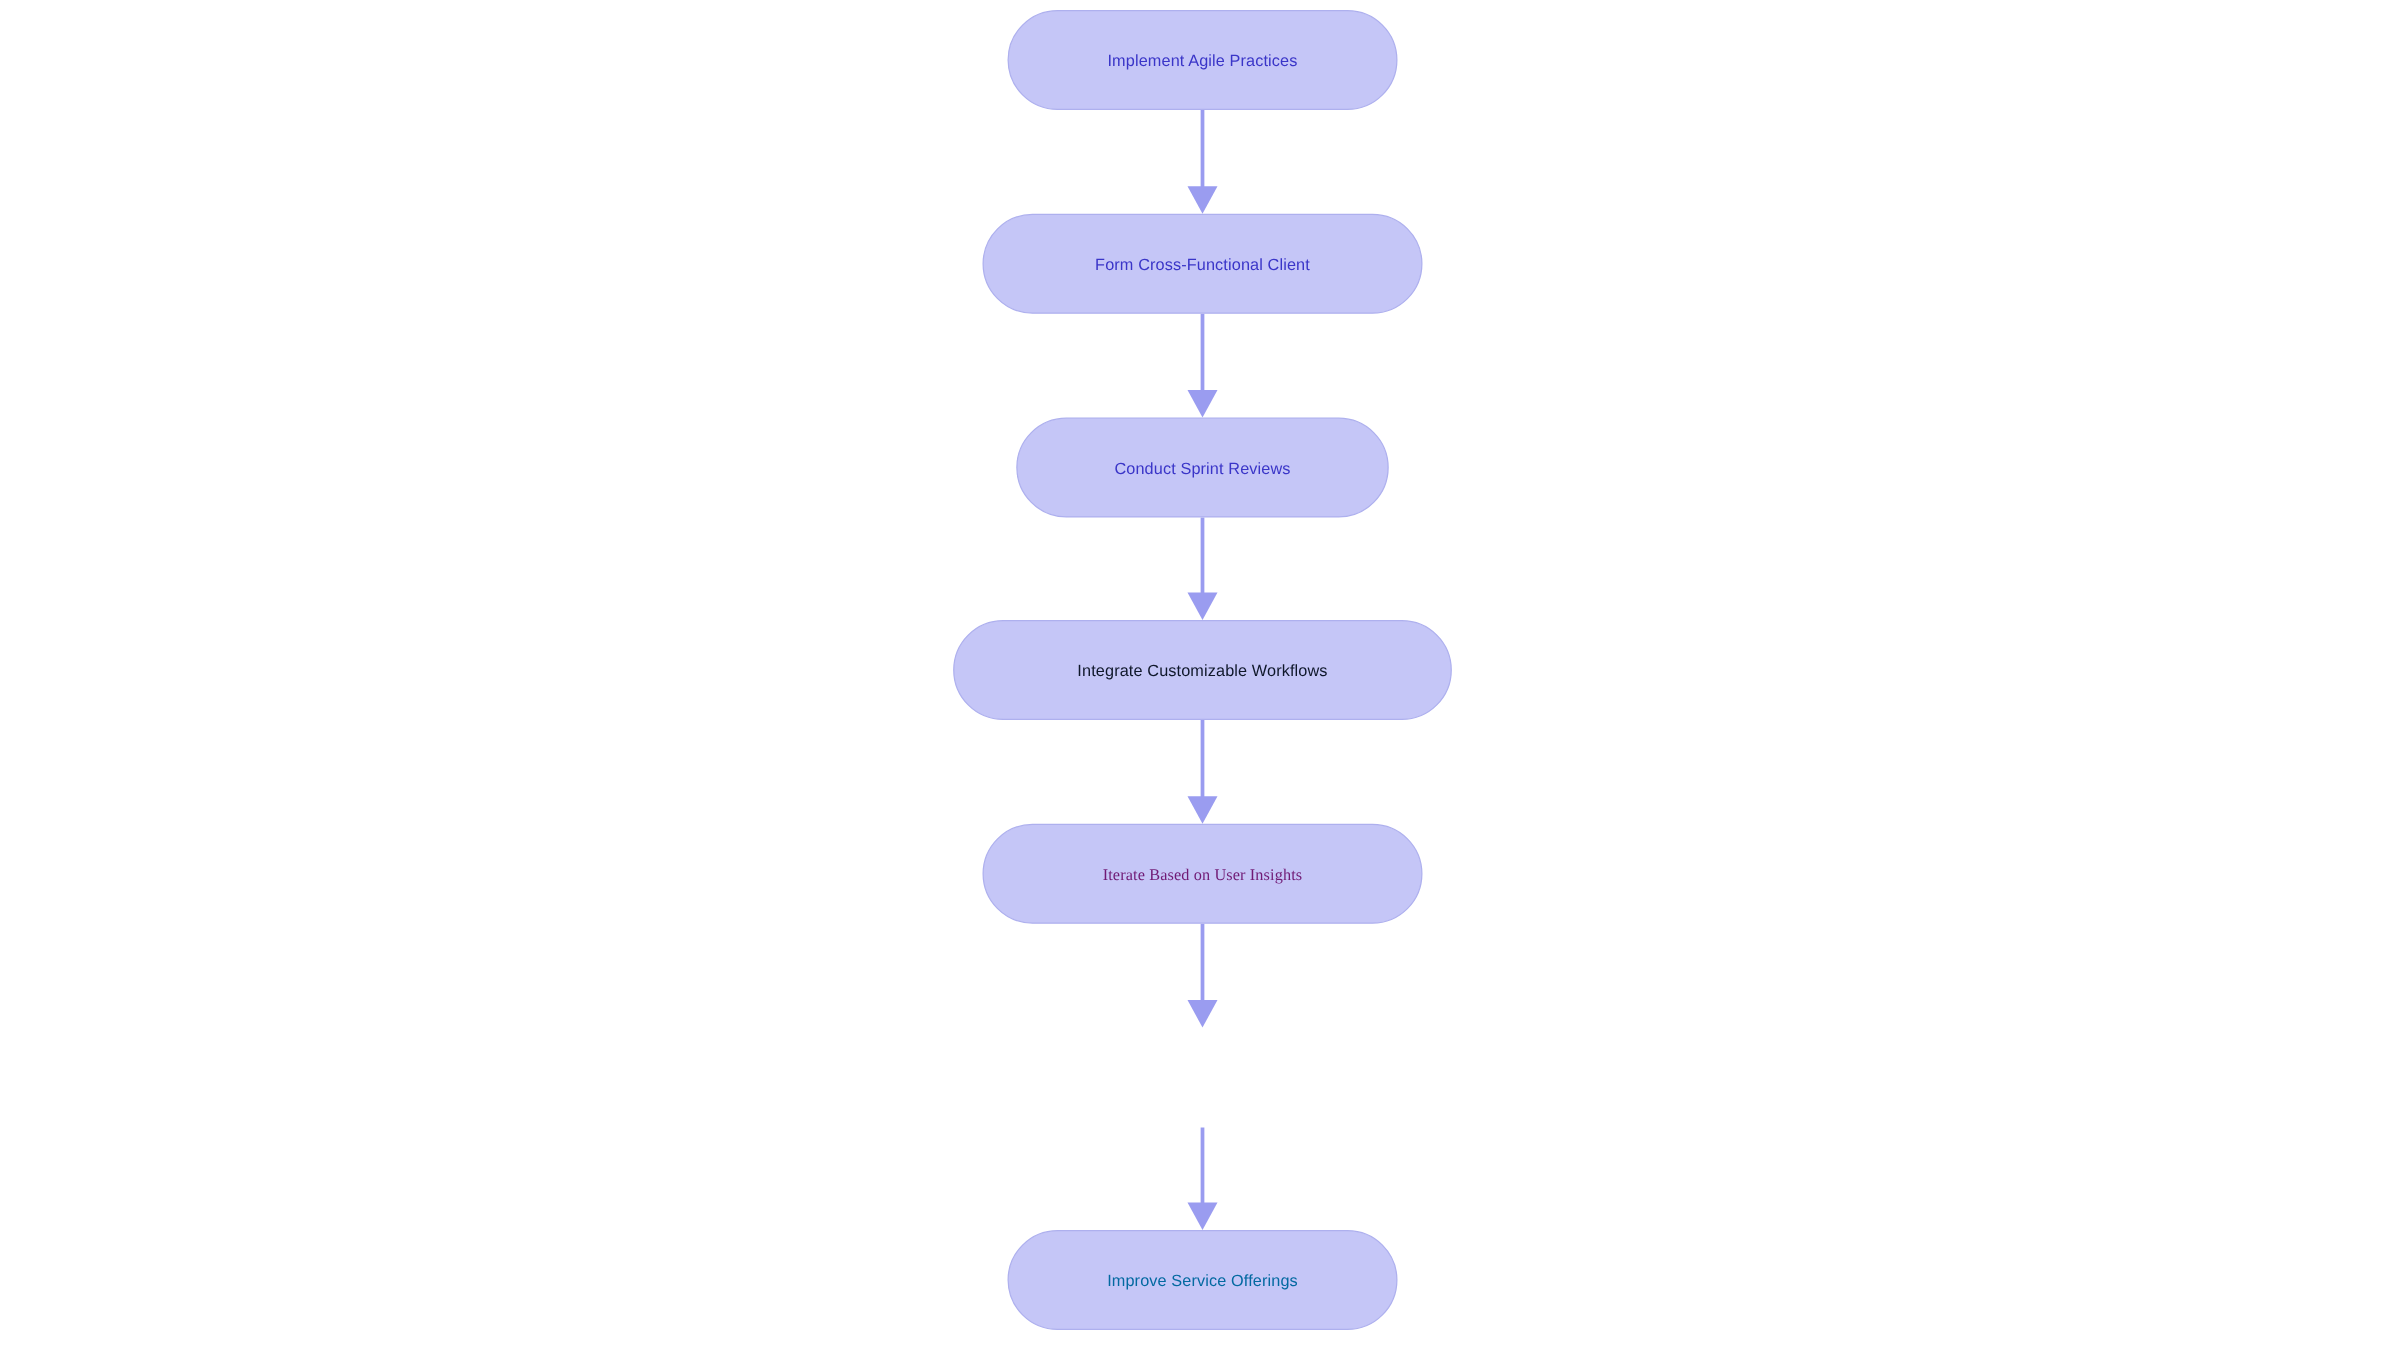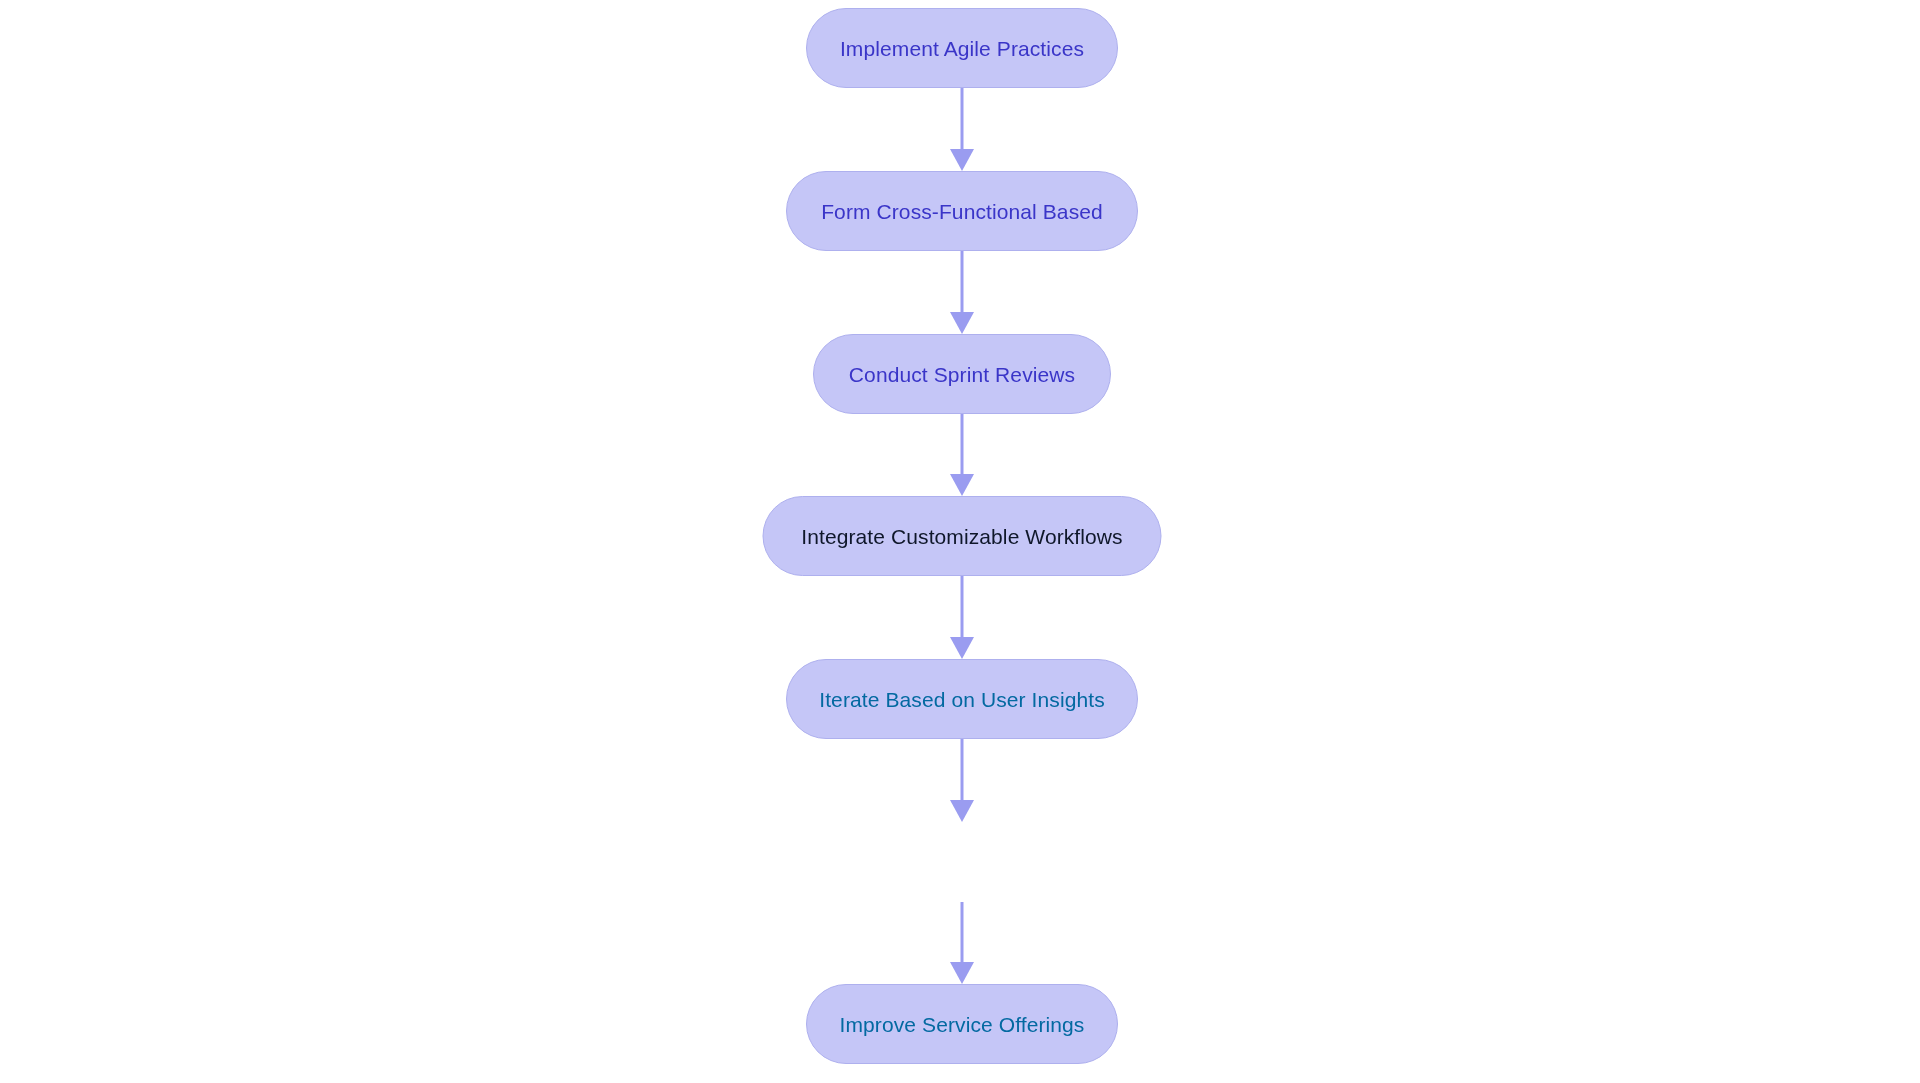--- a/index.html
+++ b/index.html
@@ -32,21 +32,21 @@
     border: 1.5px solid #aeb0ee;
     border-radius: 40px;
     display: flex;
     align-items: center;
     justify-content: center;
     z-index: 2;
   }
   .node-label {
     color: #3a35c8;
     font-family: "Liberation Sans", sans-serif;
-    font-size: 21px;
+    font-size: 13px;
     font-weight: 400;
     letter-spacing: 0.1px;
     line-height: 1;
     white-space: nowrap;
     text-align: center;
   }
 
   
   .connector {
     position: absolute;
@@ -88,27 +88,27 @@
       <polygon class="connector-head" points="8,61 32,61 20,83"></polygon>
     </svg>
     <svg class="connector" width="40" height="82" viewBox="0 0 40 82" style="left: 962px; top: 902px;">
       <line class="connector-line" x1="20" y1="0" x2="20" y2="64"></line>
       <polygon class="connector-head" points="8,60 32,60 20,82"></polygon>
     </svg>
     <div class="node" style="left: 962px; top: 8px; width: 312px; background: rgb(197, 198, 247); border-color: rgb(174, 176, 238);">
       <span class="node-label" style="color: rgb(58, 53, 200);">Implement Agile Practices</span>
     </div>
     <div class="node" style="left: 962px; top: 171px; width: 352px; background: rgb(197, 198, 247); border-color: rgb(174, 176, 238);">
-      <span class="node-label" style="color: rgb(58, 53, 200);">Form Cross-Functional Based</span>
+      <span class="node-label" style="color: rgb(58, 53, 200);">Form Cross-Functional Client</span>
     </div>
     <div class="node" style="left: 962px; top: 334px; width: 298px; background: rgb(197, 198, 247); border-color: rgb(174, 176, 238);">
       <span class="node-label" style="color: rgb(58, 53, 200);">Conduct Sprint Reviews</span>
     </div>
     <div class="node" style="left: 962px; top: 496px; width: 399px; background: rgb(197, 198, 247); border-color: rgb(174, 176, 238);">
       <span class="node-label" style="color: #0f172a;">Integrate Customizable Workflows</span>
     </div>
     <div class="node" style="left: 962px; top: 659px; width: 352px; background: rgb(197, 198, 247); border-color: rgb(174, 176, 238);">
-      <span class="node-label" style="color: #0369a1;">Iterate Based on User Insights</span>
+      <span class="node-label" style="color: #701a75; font-family: Liberation Serif, serif;">Iterate Based on User Insights</span>
     </div>
     <div class="node" style="left: 962px; top: 984px; width: 312px; background: rgb(197, 198, 247); border-color: rgb(174, 176, 238);">
       <span class="node-label" style="color: #0369a1;">Improve Service Offerings</span>
     </div>
   </div>
 
 </body></html>

